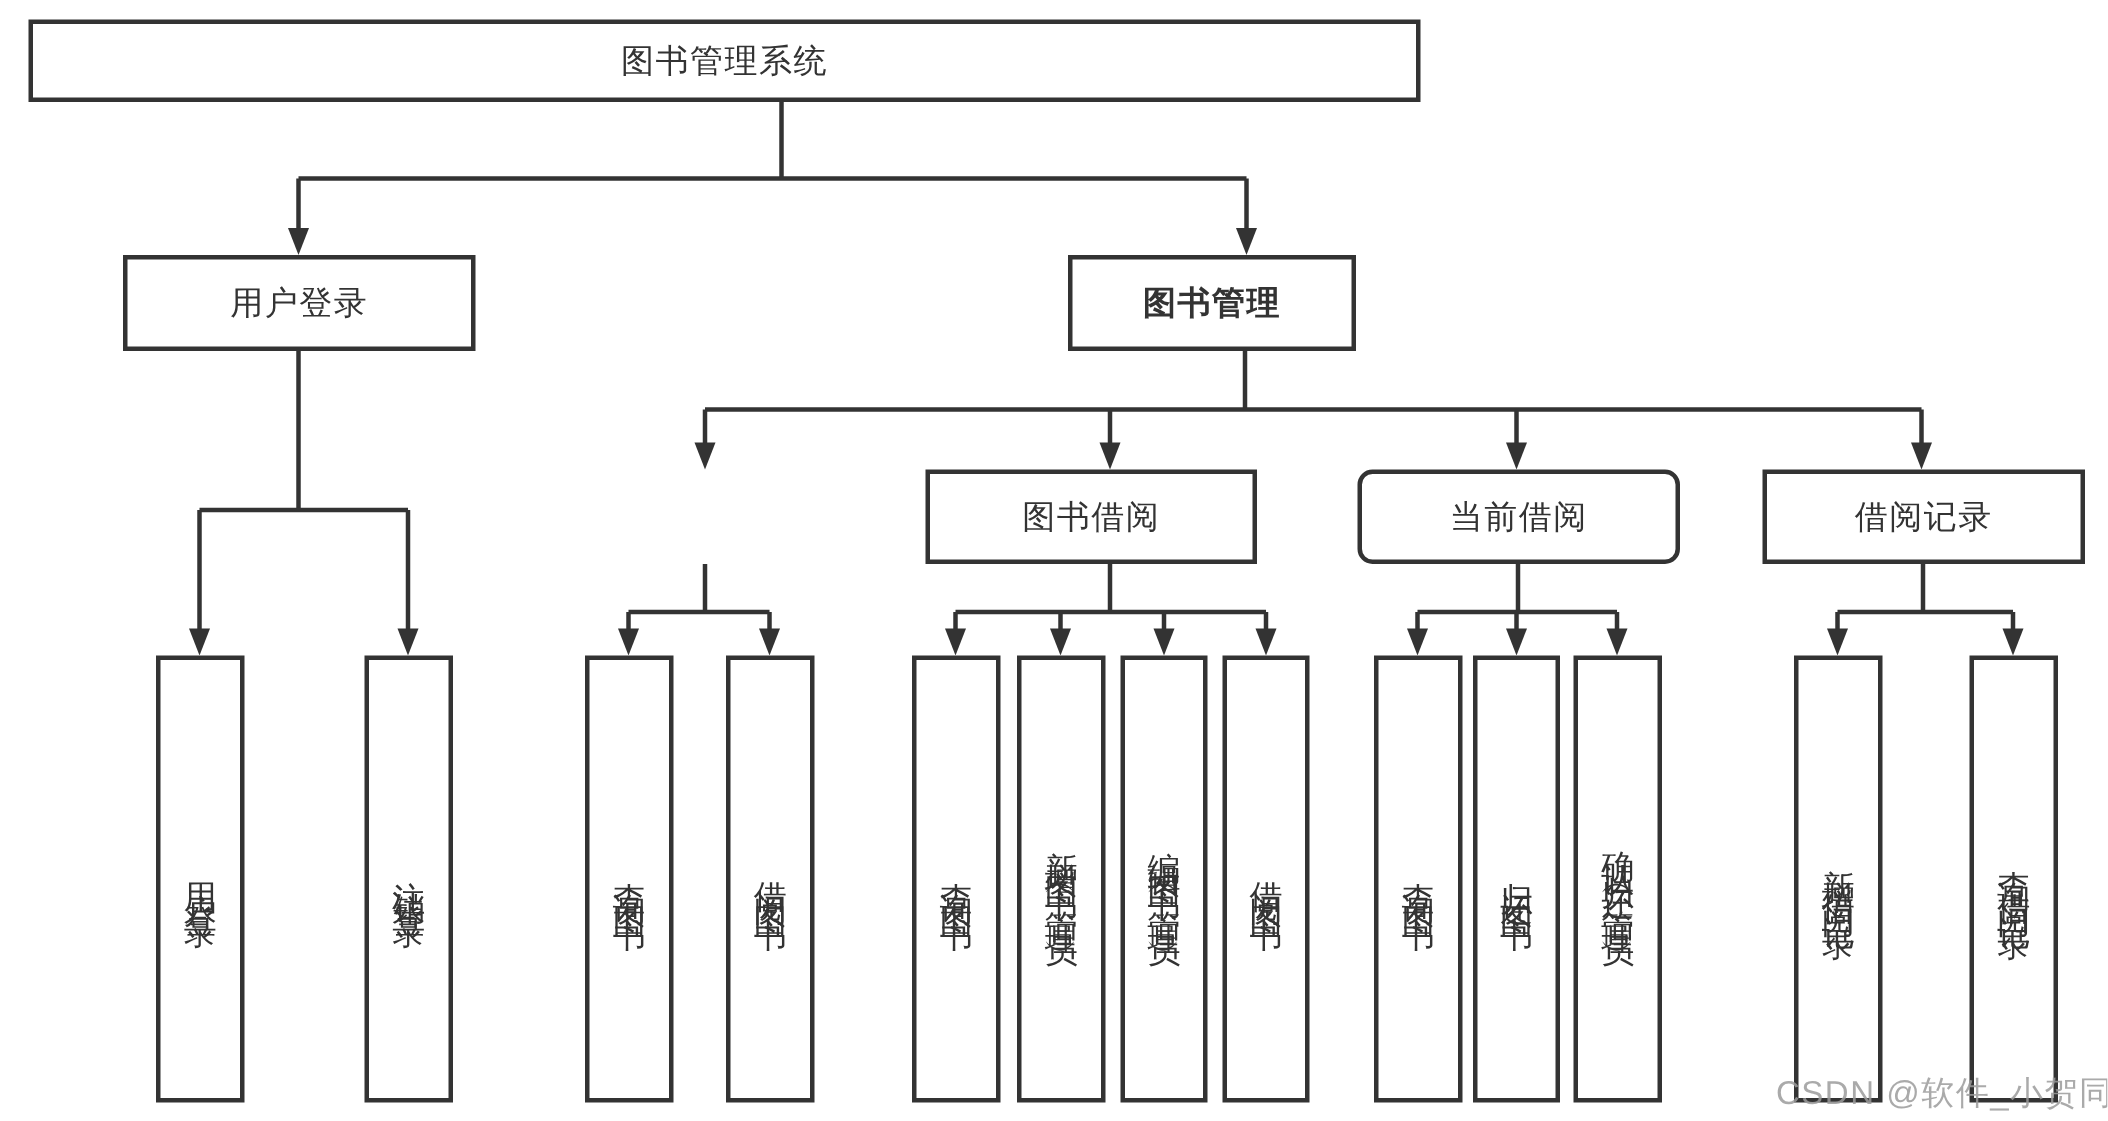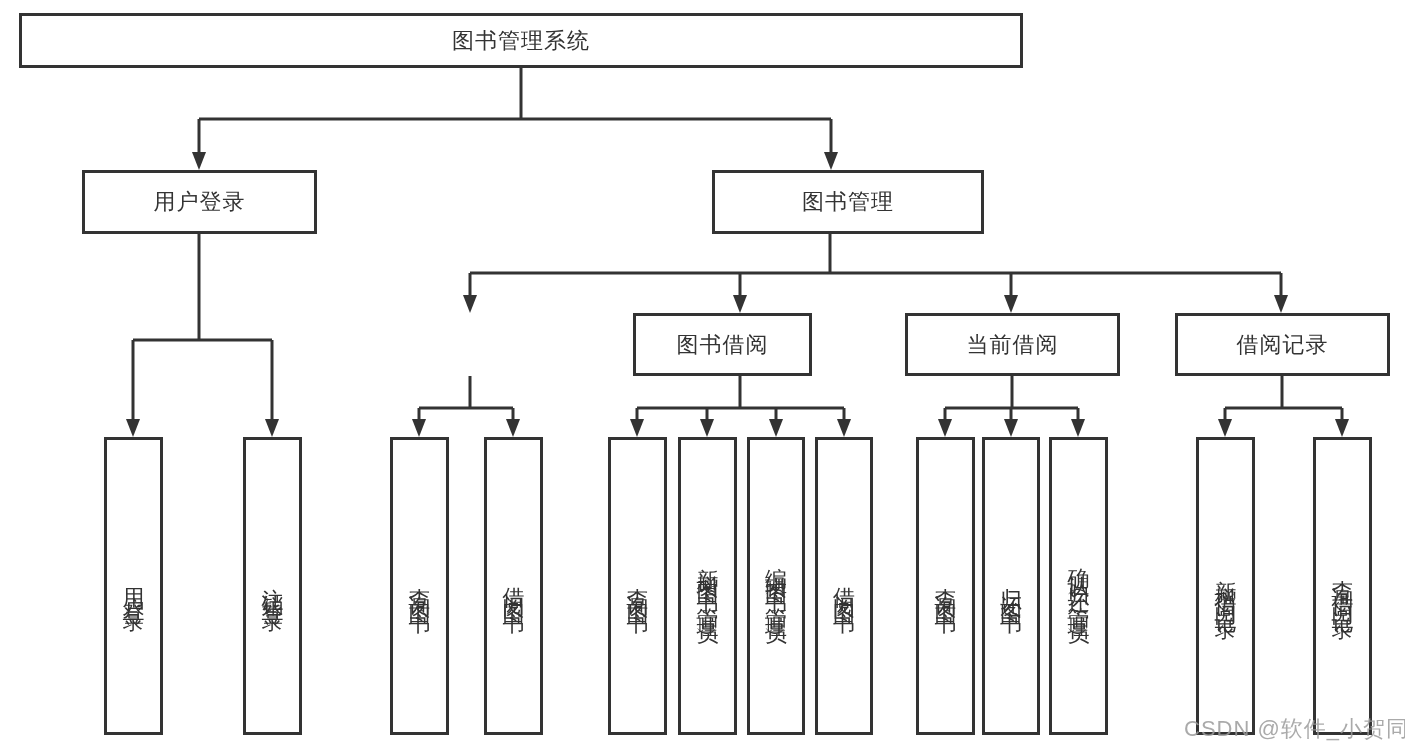--- a/index.html
+++ b/index.html
@@ -124,27 +124,27 @@
 
       <polygon points="938,419 952,419 945,437"></polygon>
       <polygon points="1004,419 1018,419 1011,437"></polygon>
       <polygon points="1071,419 1085,419 1078,437"></polygon>
 
       <polygon points="1218,419 1232,419 1225,437"></polygon>
       <polygon points="1335,419 1349,419 1342,437"></polygon>
     </g>
   </svg>
 
-  <div class="box" style="left:19px; top:13px; width:1004px; height:55px;">图书管理系统</div>
+  <div class="box" style="left:19px; top:13px; width:928px; height:55px;">图书管理系统</div>
 
   <div class="box" style="left:82px; top:170px; width:235px; height:64px;">用户登录</div>
-  <div class="box" style="left:712px; top:170px; width:272px; height:64px;">图书管理</div>
+  <div class="box" style="left:712px; top:170px; width:192px; height:64px;font-weight:bold;">图书管理</div>
 
-  <div class="box" style="left:633px; top:313px; width:179px; height:63px;">图书借阅</div>
-  <div class="box" style="left:905px; top:313px; width:215px; height:63px;">当前借阅</div>
+  <div class="box" style="left:617px; top:313px; width:221px; height:63px;">图书借阅</div>
+  <div class="box" style="left:905px; top:313px; width:215px; height:63px;border-radius:10px;">当前借阅</div>
   <div class="box" style="left:1175px; top:313px; width:215px; height:63px;">借阅记录</div>
 
   <div class="box vbox" style="left:104px; top:437px; width:59px; height:298px;">用户登录</div>
   <div class="box vbox" style="left:243px; top:437px; width:59px; height:298px;">注销登录</div>
 
   <div class="box vbox" style="left:390px; top:437px; width:59px; height:298px;">查询图书</div>
   <div class="box vbox" style="left:484px; top:437px; width:59px; height:298px;">借阅图书</div>
 
   <div class="box vbox" style="left:608px; top:437px; width:59px; height:298px;">查询图书</div>
   <div class="box vbox" style="left:678px; top:437px; width:59px; height:298px;">新增图书（管理员）</div>

